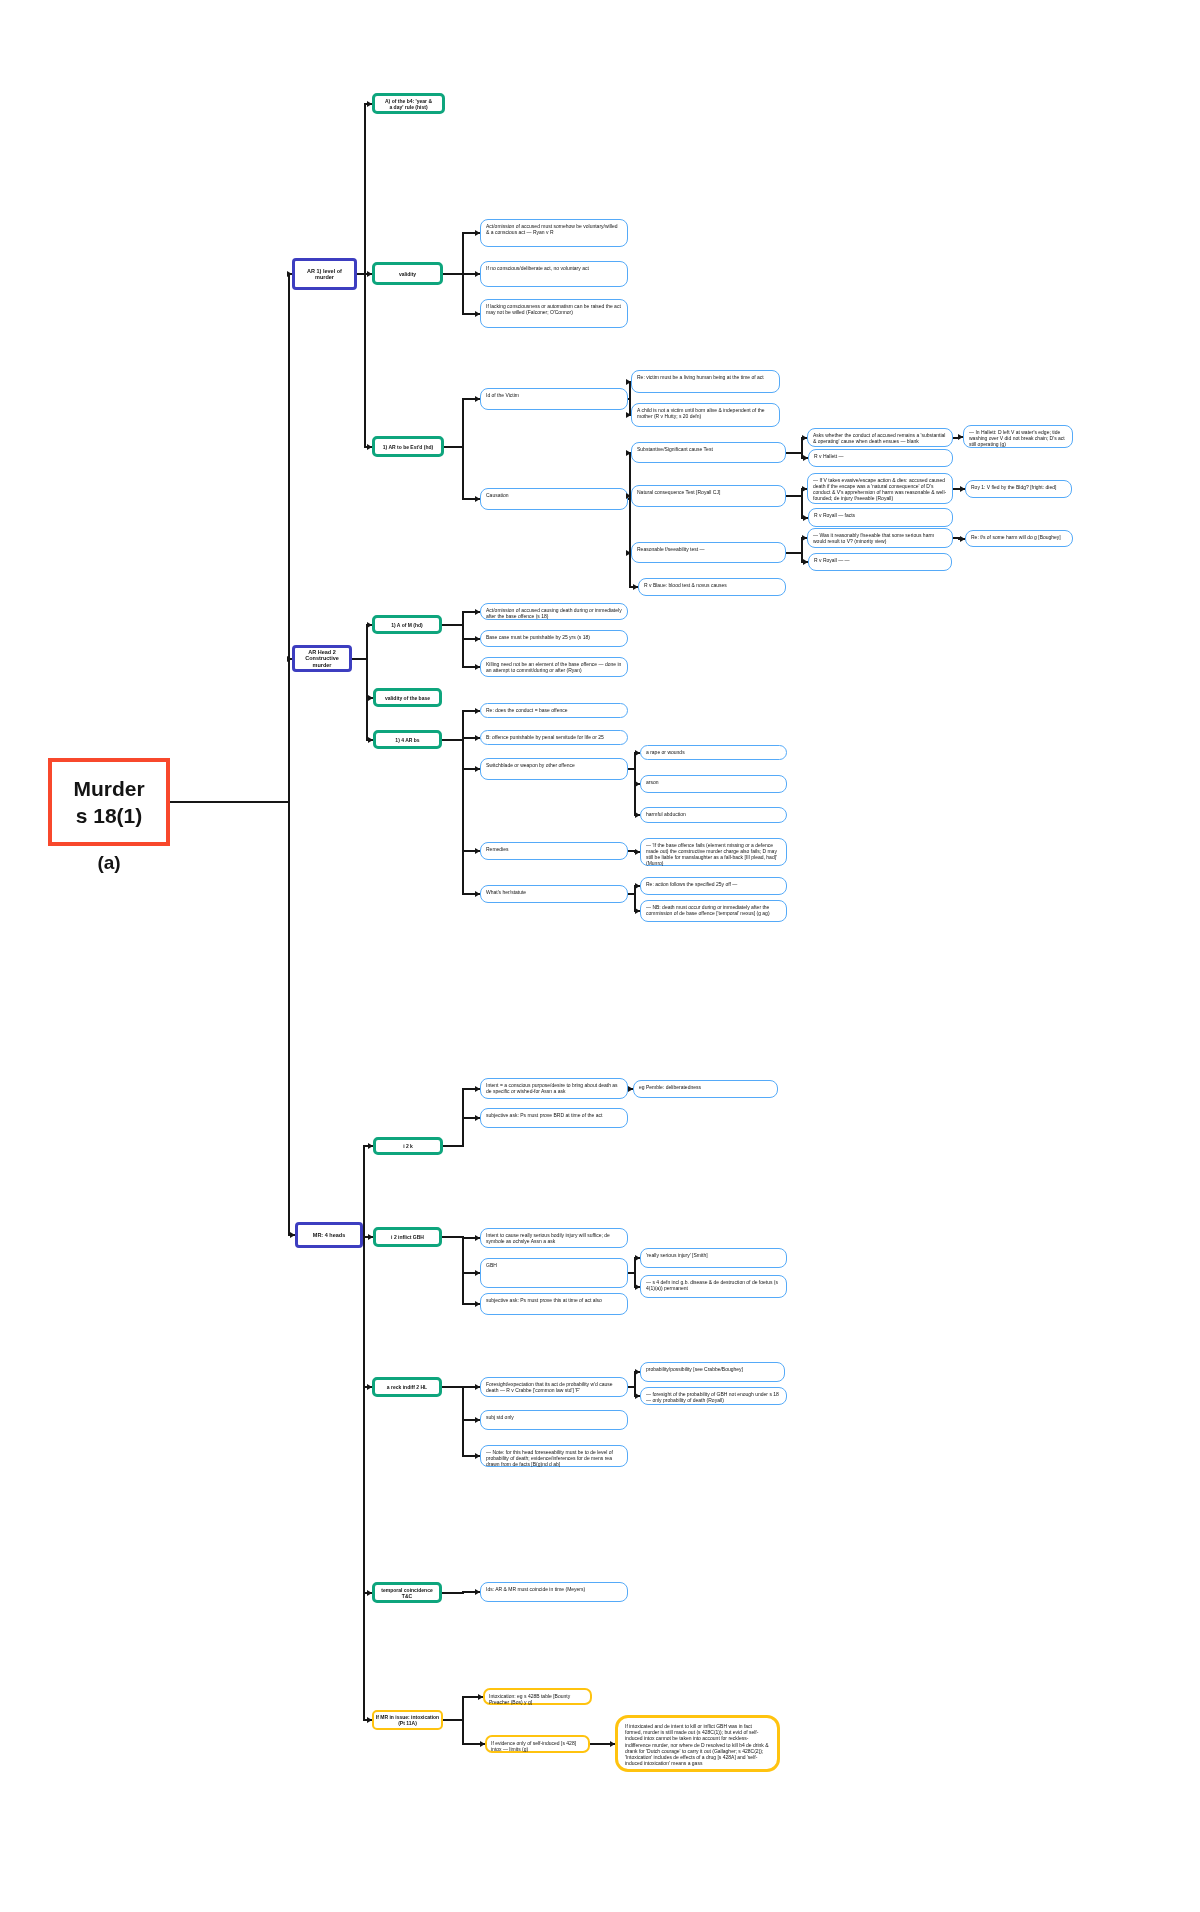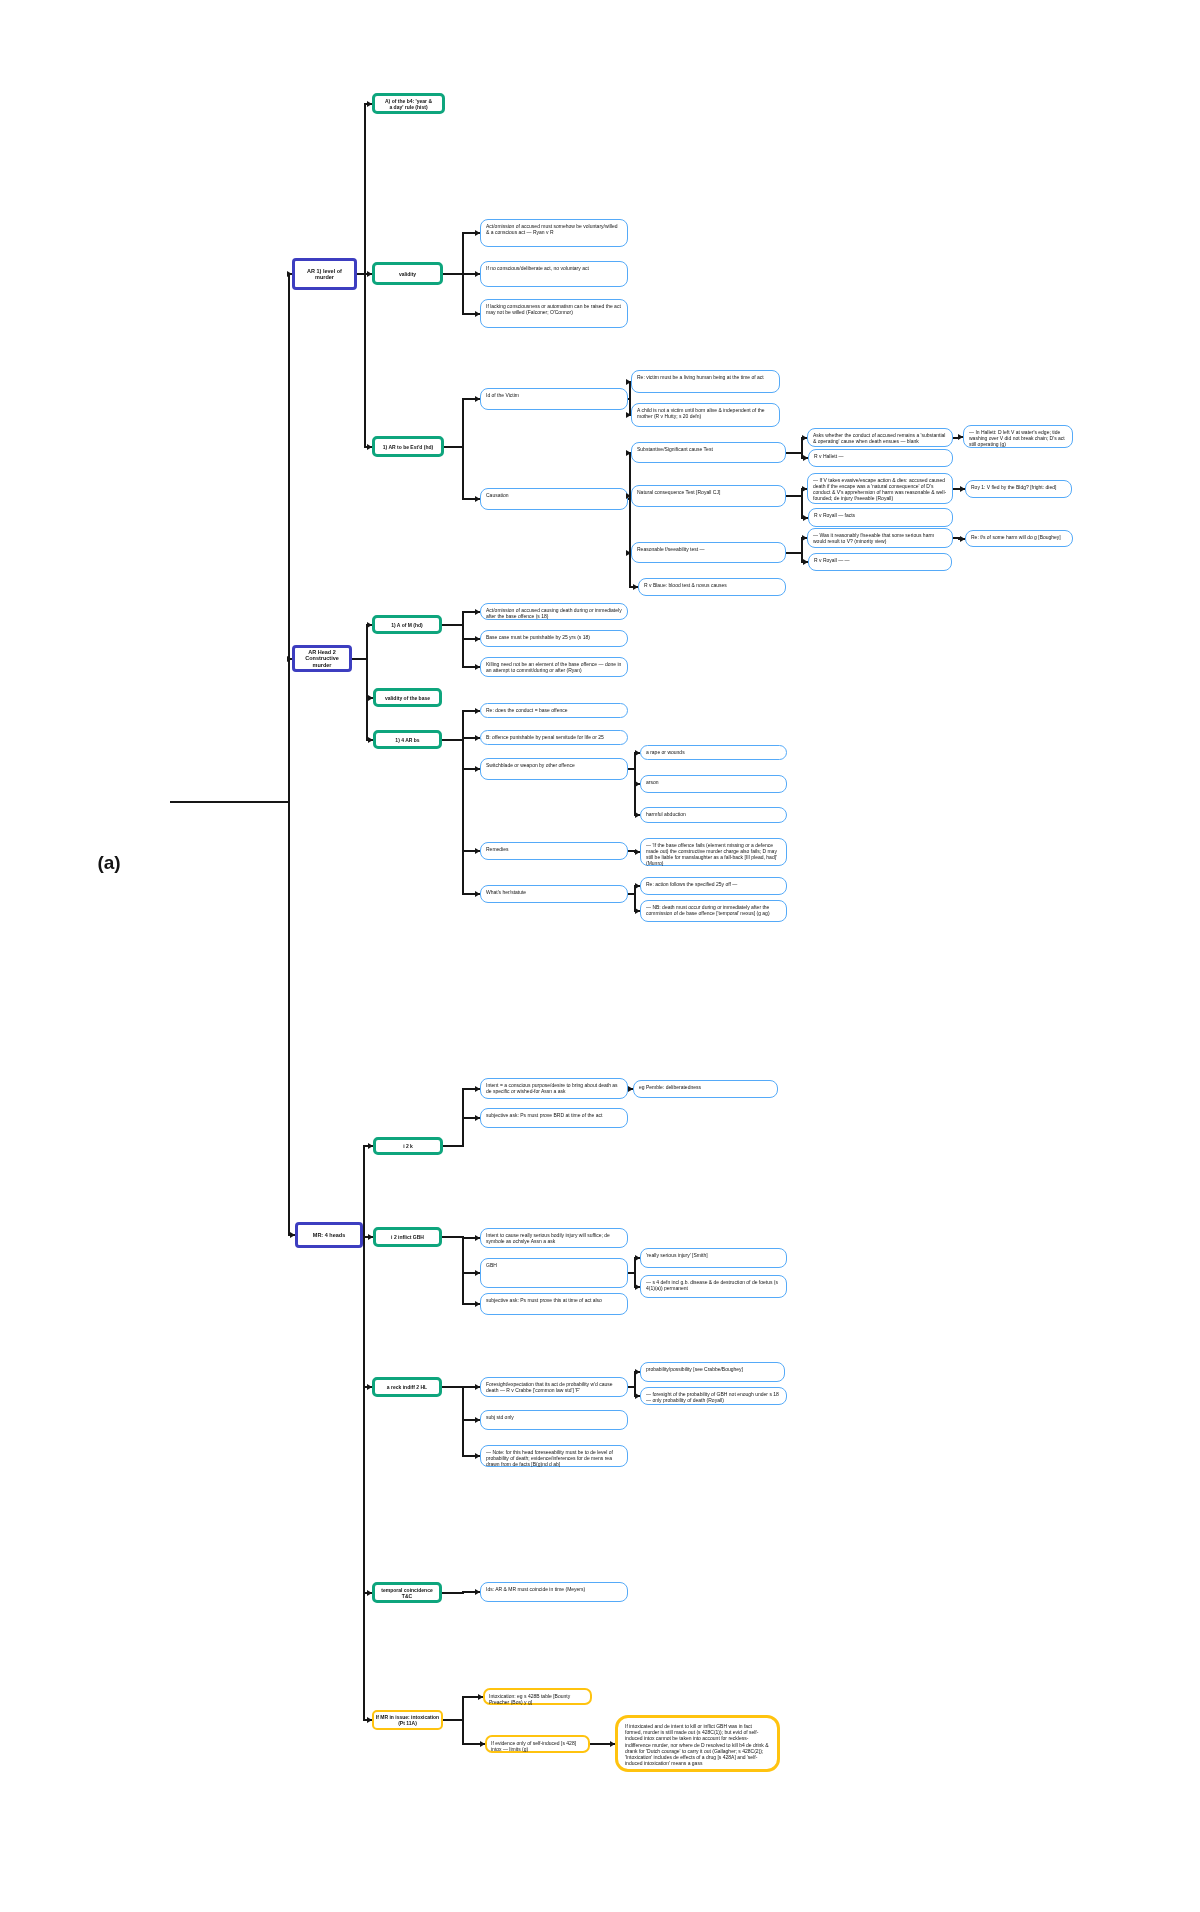--- a/index.html
+++ b/index.html
@@ -24,20 +24,22 @@
         padding:5px 7px;z-index:2;align-items:flex-start;}
   .h{position:absolute;background:var(--c-line);height:2px;z-index:1;}
   .v{position:absolute;background:var(--c-line);width:2px;z-index:1;}
   .arrow{position:absolute;width:0;height:0;border-left:5px solid var(--c-line);
          border-top:3.5px solid transparent;border-bottom:3.5px solid transparent;z-index:4;}
 </style>
 </head>
 <body>
 
 <div class="canvas">
+    <div class="node root" style="left: 48px; top: 758px; width: 122px; height: 88px;"><span>Murder
+s 18(1)</span></div>
     <div class="node sub" style="left: 48px; top: 850px; width: 122px; height: 26px;"><span>(a)</span></div>
     <div class="node head" style="left: 292px; top: 258px; width: 65px; height: 32px;"><span>AR 1) level of
 murder</span></div>
     <div class="h" style="left: 170px; top: 801px; width: 118px;"></div>
     <div class="v" style="left: 288px; top: 273px; height: 530px;"></div>
     <div class="h" style="left: 288px; top: 273px; width: 4px;"></div>
     <div class="arrow" style="left: 287px; top: 270.5px;"></div>
     <div class="node green" style="left: 372px; top: 93px; width: 73px; height: 21px;"><span>A) of the b4: 'year &amp;
 a day' rule (hist)</span></div>
     <div class="h" style="left: 357px; top: 273px; width: 7px;"></div>

